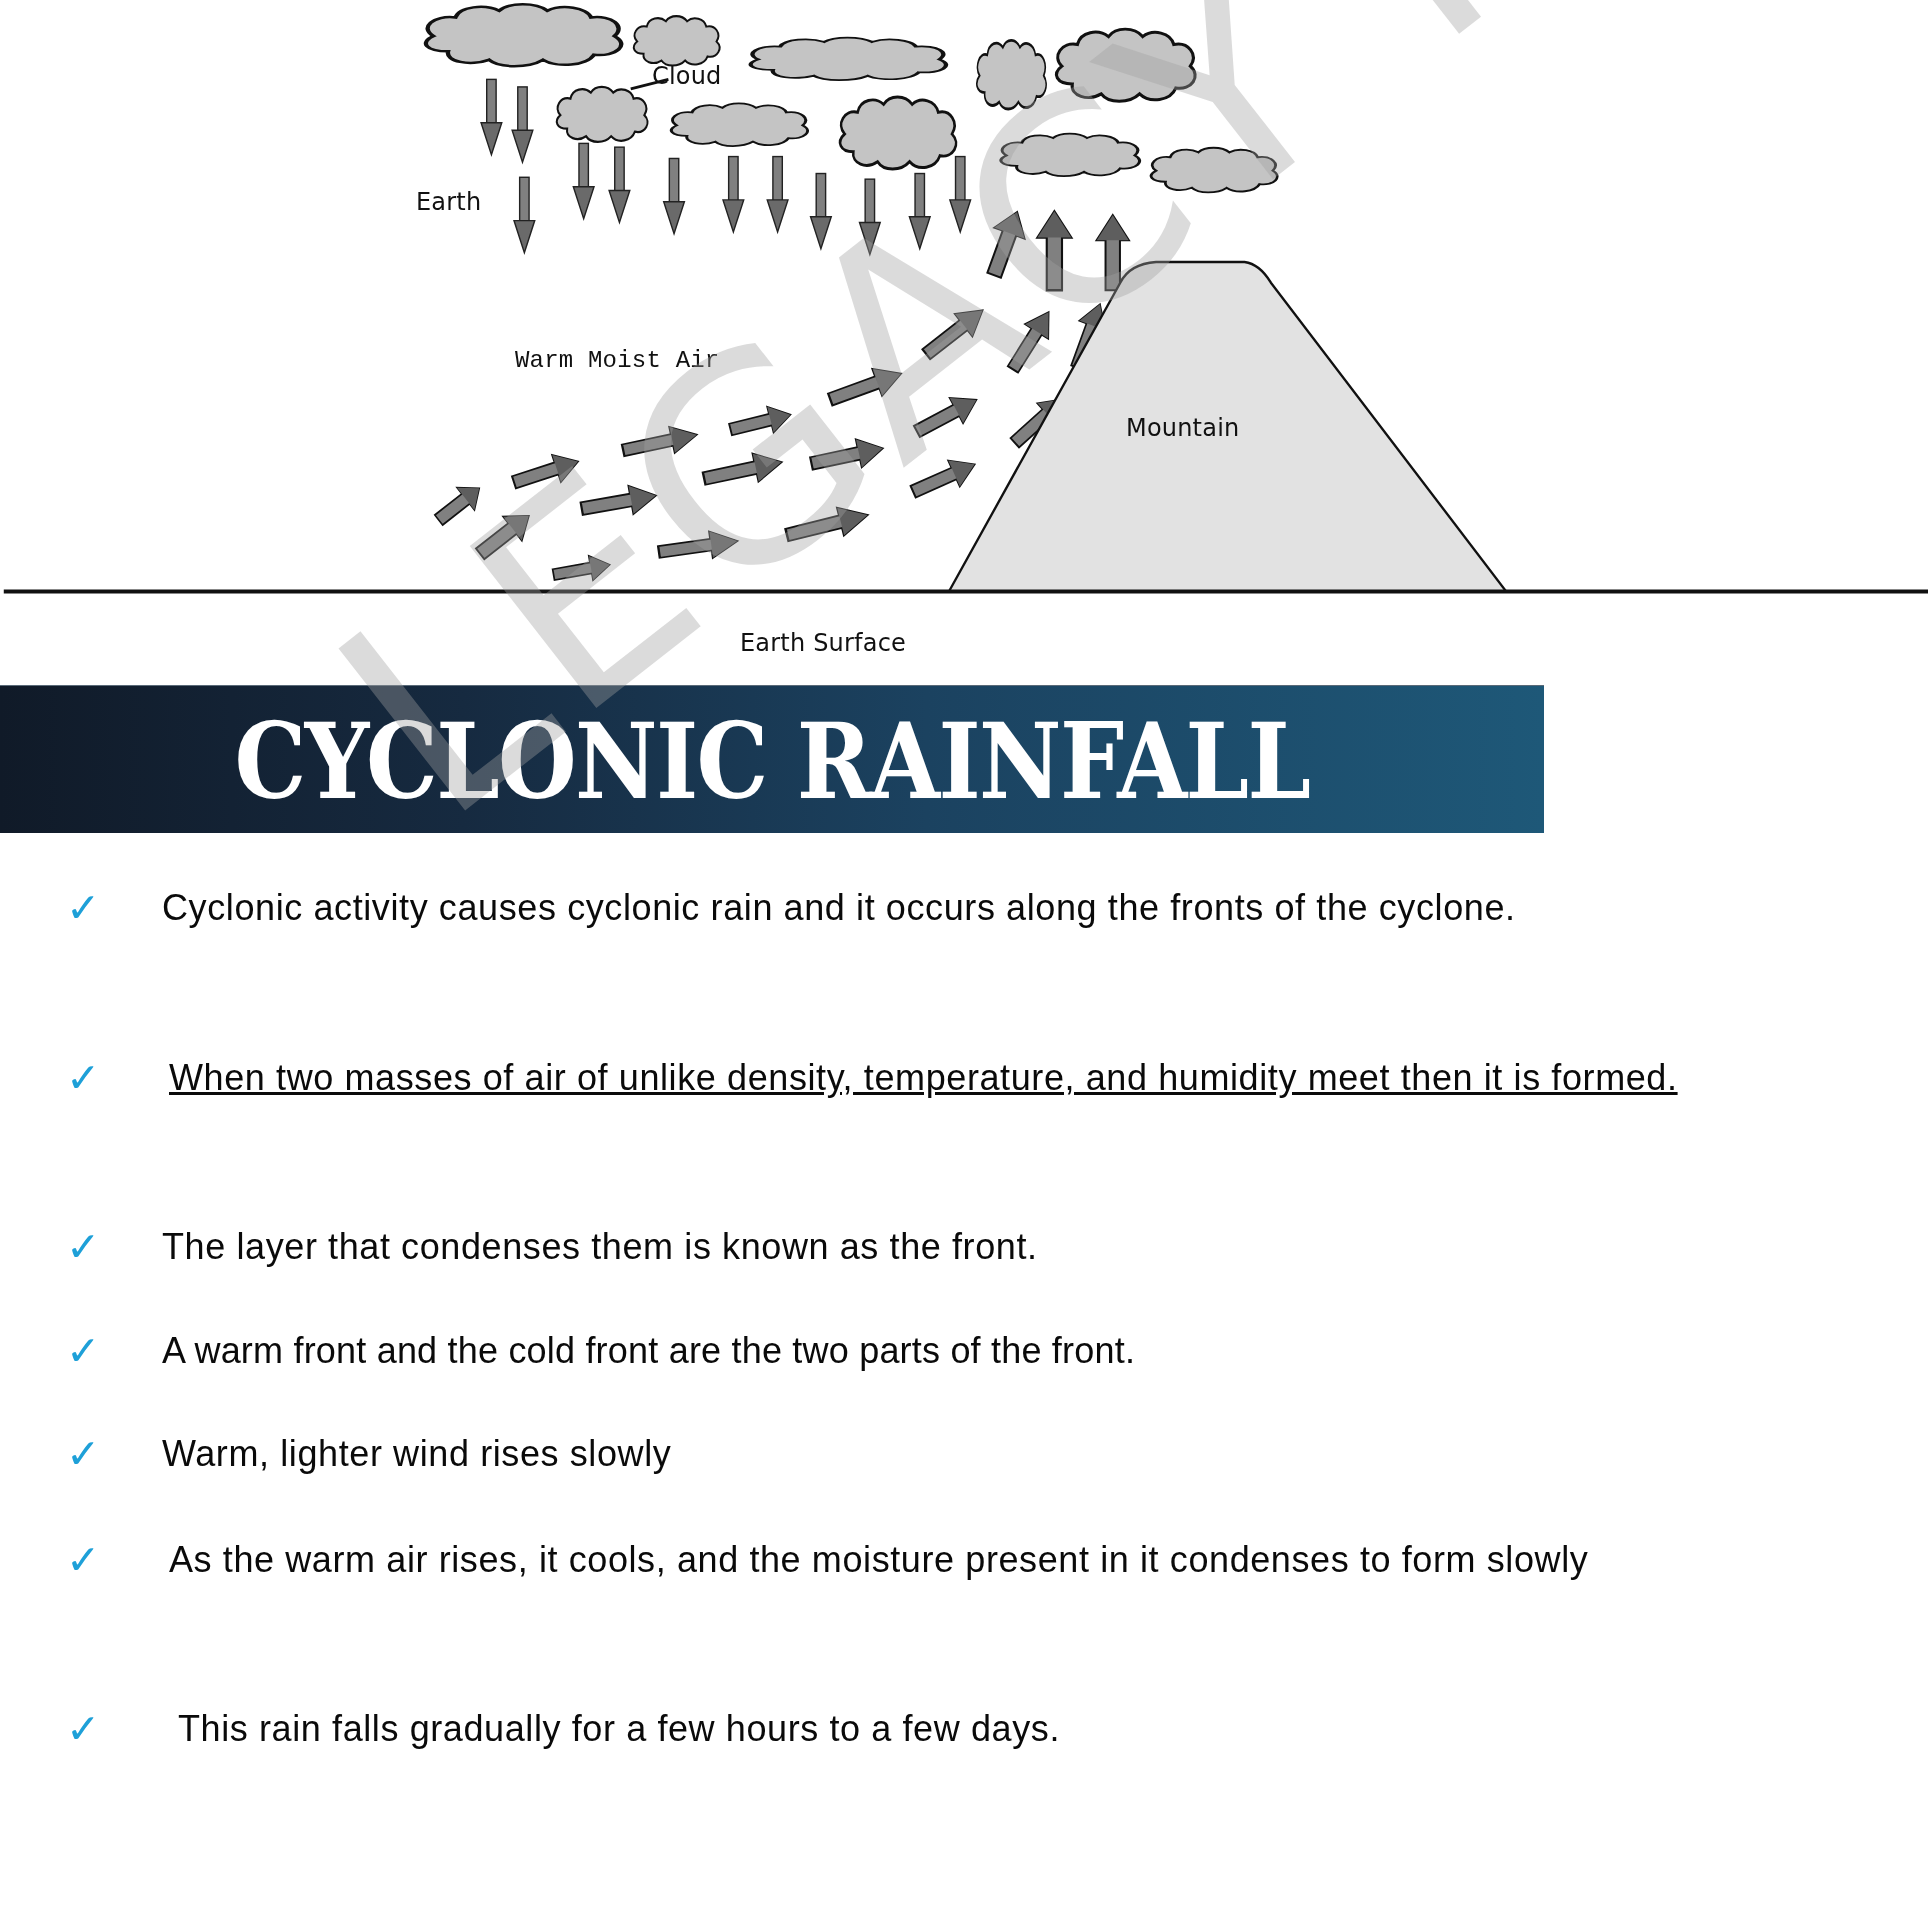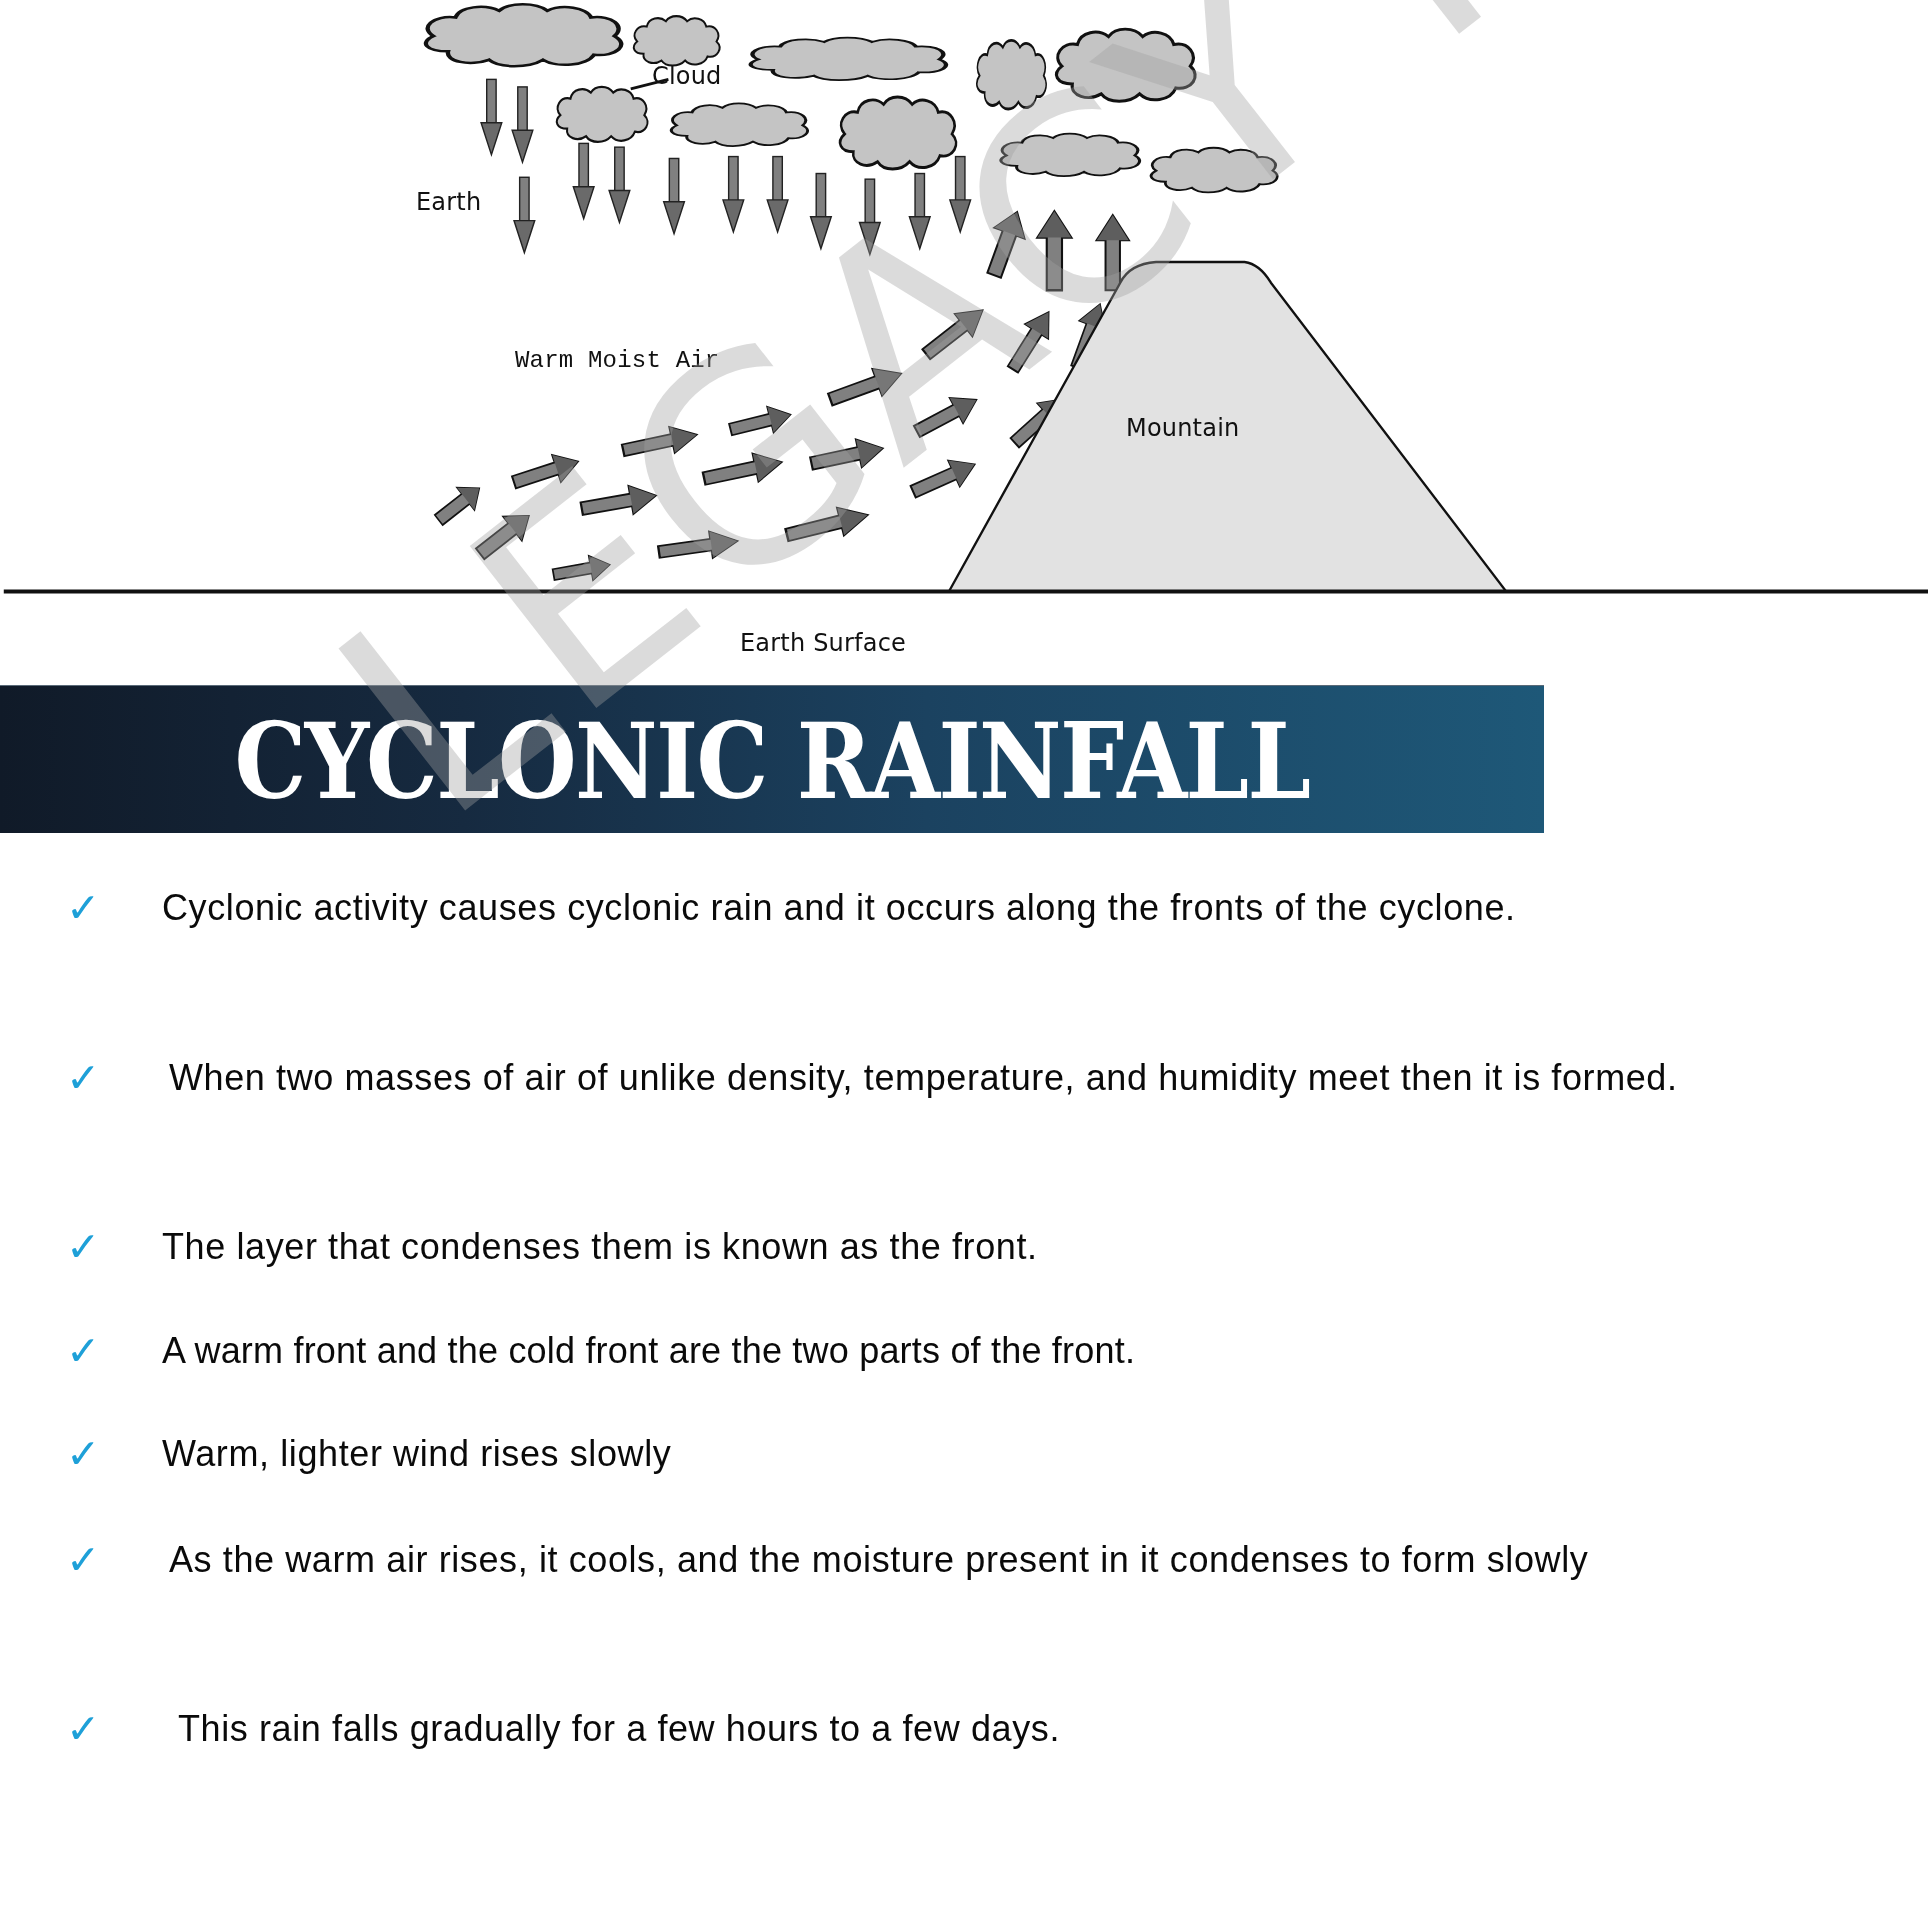--- a/index.html
+++ b/index.html
@@ -154,21 +154,21 @@
   <div class="banner-title">CYCLONIC RAINFALL</div>
 </div>
 
 <div class="bullets">
   <div class="bullet" style="top:28px;">
     <span class="check" style="top:13px;">✓</span>
     <div class="btext" style="top:0; width:1714px;">Cyclonic activity causes cyclonic rain and it occurs along the fronts of the cyclone.</div>
   </div>
   <div class="bullet" style="top:198px;">
     <span class="check" style="top:13px;">✓</span>
-    <div class="btext justify" style="top:0; left:169px; width:1704px;">When two masses of air of unlike density, temperature, and humidity meet then it is formed.</div>
+    <div class="btext justify" style="top:0; left:169px; width:1704px;text-decoration:underline;">When two masses of air of unlike density, temperature, and humidity meet then it is formed.</div>
   </div>
   <div class="bullet" style="top:367px;">
     <span class="check" style="top:13px;">✓</span>
     <div class="btext" style="top:0;">The layer that condenses them is known as the front.</div>
   </div>
   <div class="bullet" style="top:471px;">
     <span class="check" style="top:13px;">✓</span>
     <div class="btext" style="top:0; width:1770px; letter-spacing:0.2px;">A warm front and the cold front are the two parts of the front.</div>
   </div>
   <div class="bullet" style="top:574px;">

